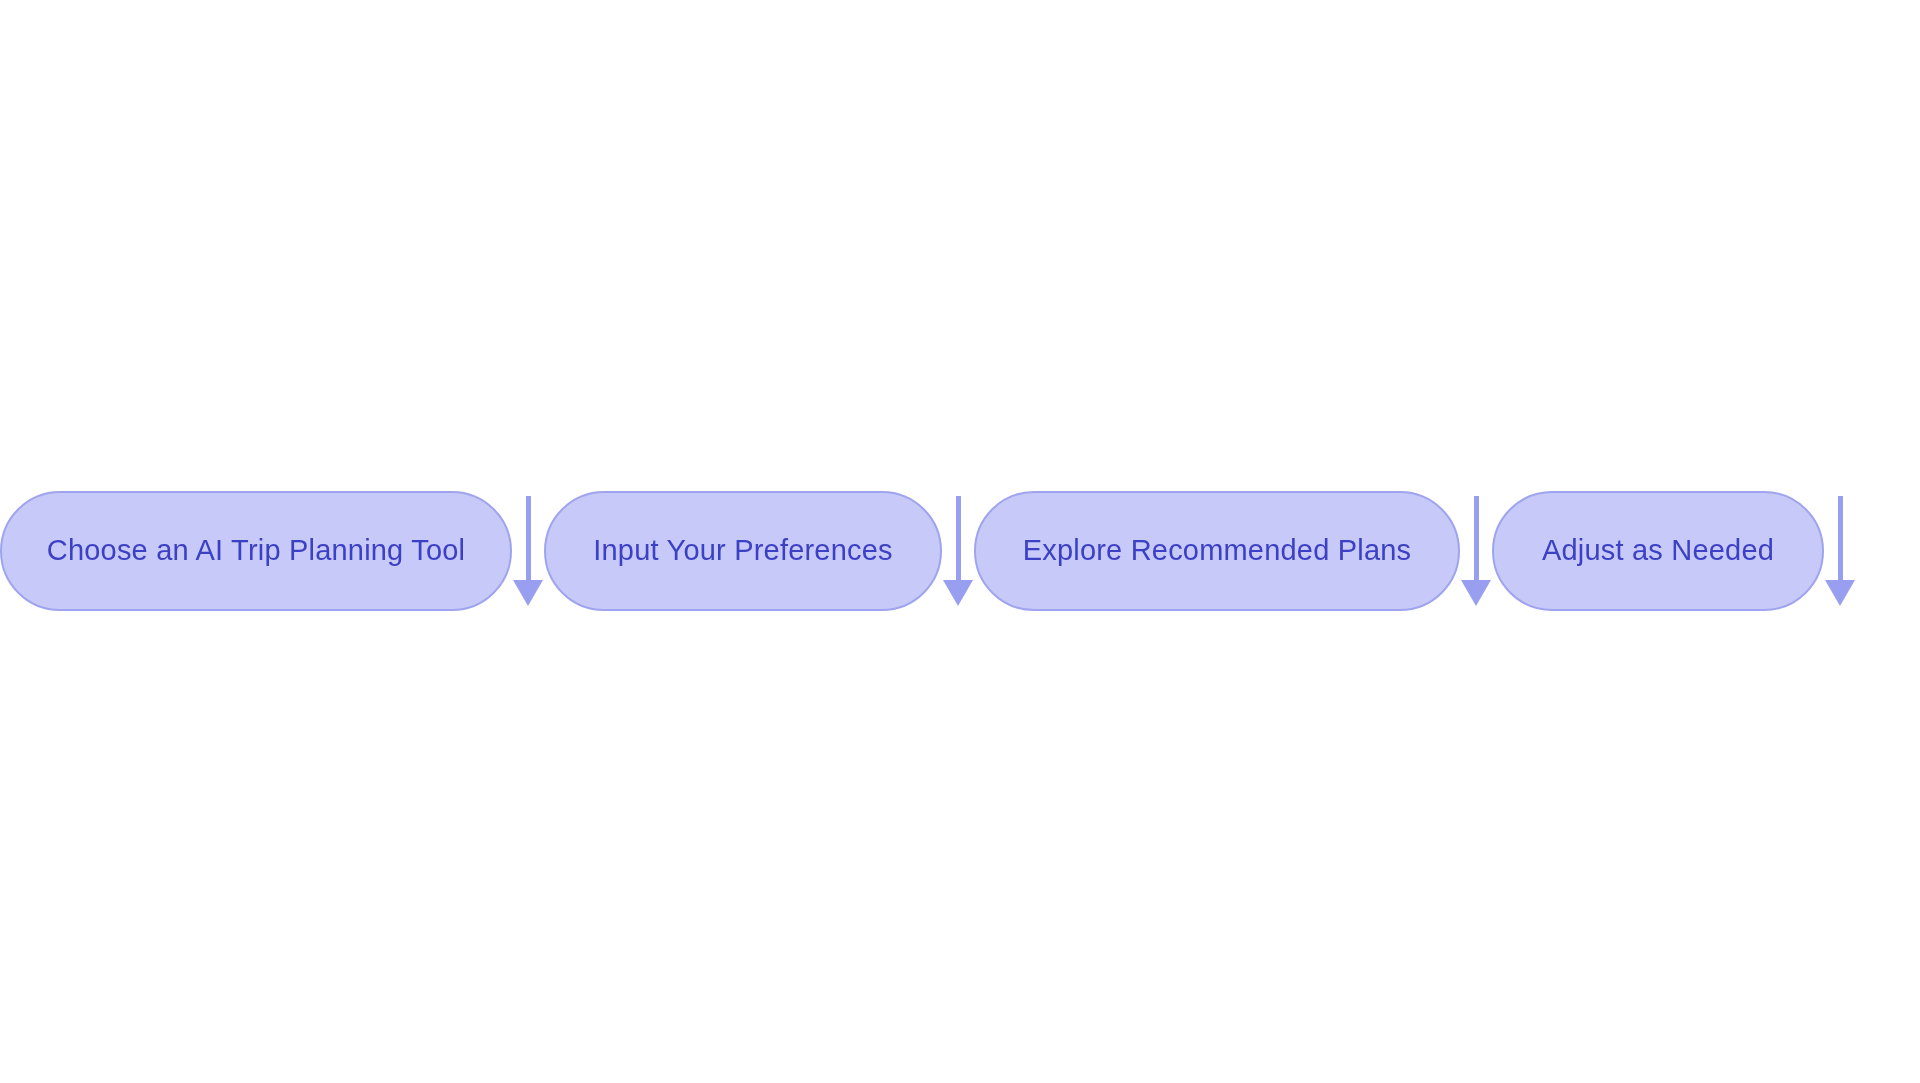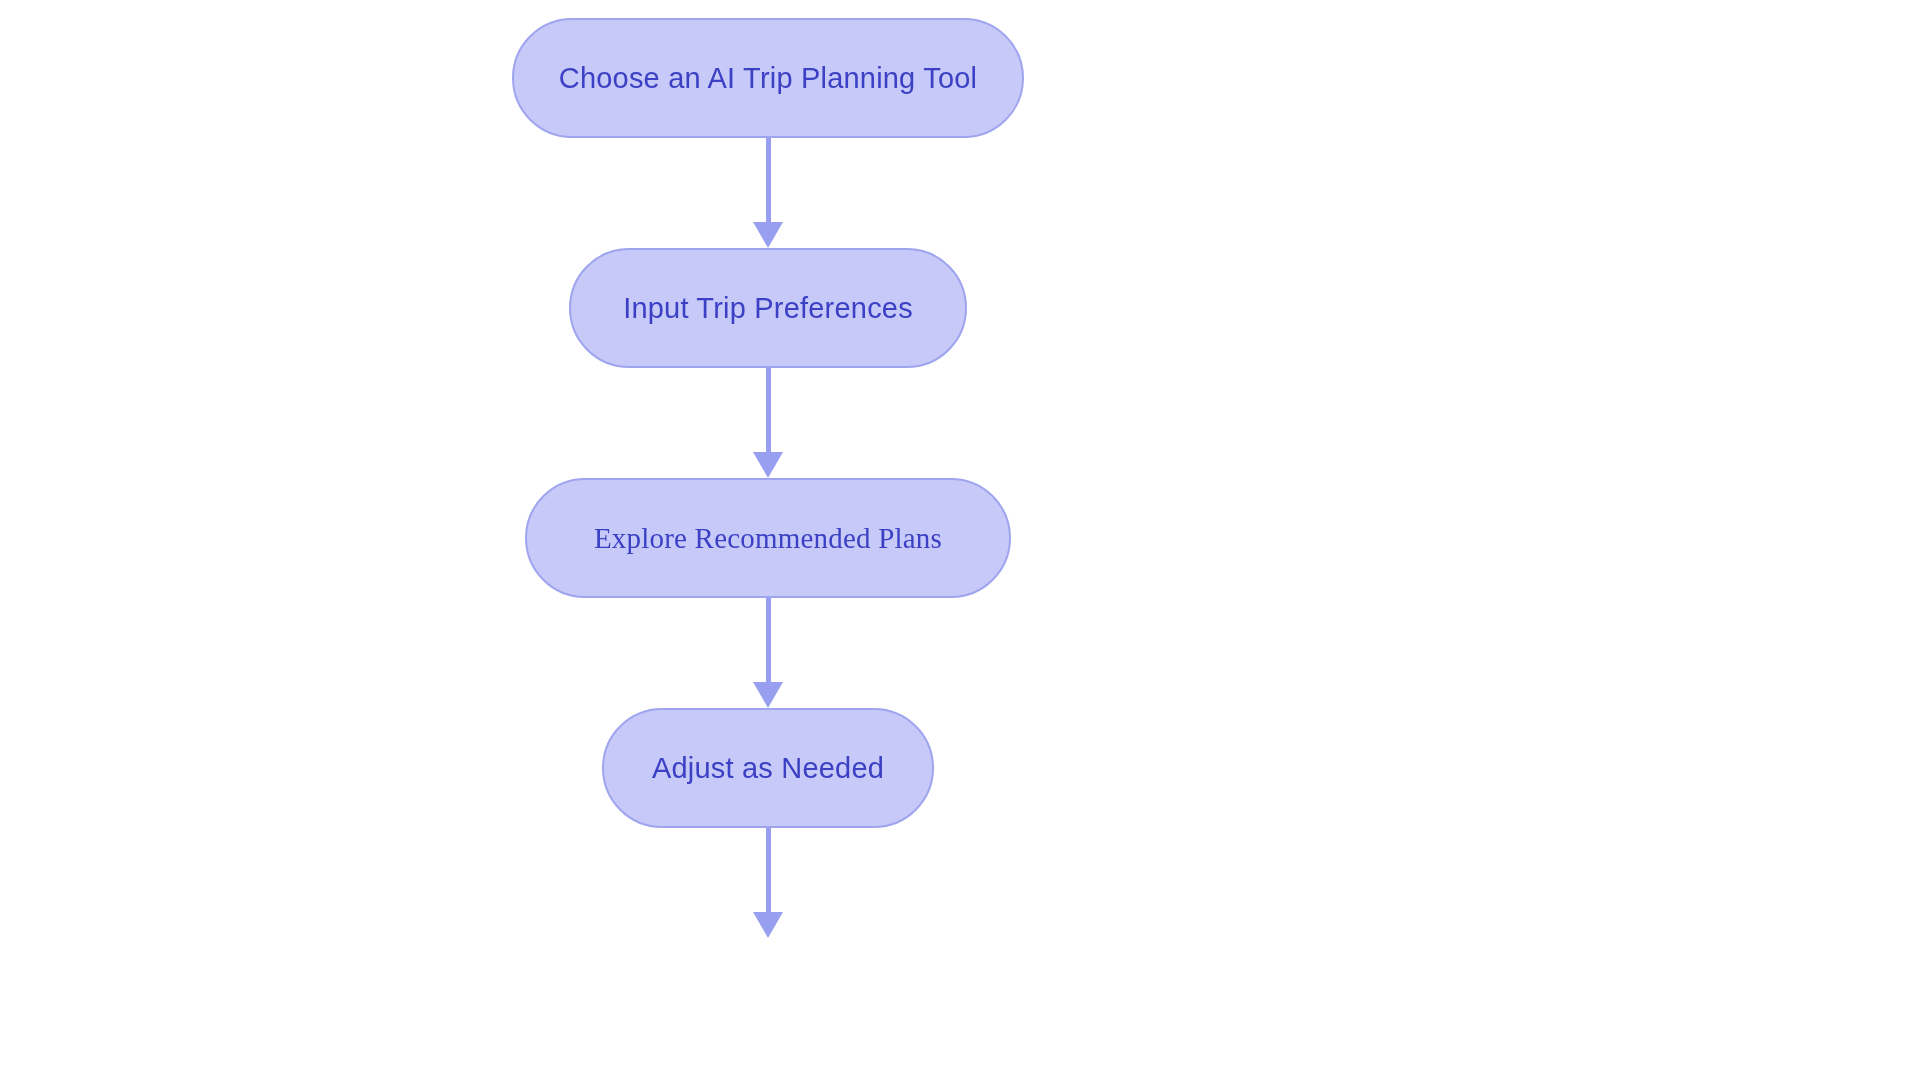--- a/index.html
+++ b/index.html
@@ -14,41 +14,41 @@
     width: 1920px;
     height: 1083px;
     background: var(--background);
     font-family: "Liberation Sans", sans-serif;
     overflow: hidden;
   }
   .canvas {
     width: 1536px;
     height: 1083px;
     display: flex;
-    flex-direction: column;
+    flex-direction: row;
     align-items: center;
     padding-top: 18px;
   }
   .flow-node {
     height: 120px;
     border-radius: 60px;
     background: var(--node-fill);
     border: 2px solid var(--node-border);
     color: var(--node-text);
     font-size: 29px;
     letter-spacing: 0.2px;
     display: flex;
     align-items: center;
     justify-content: center;
     text-align: center;
     flex: 0 0 auto;
   }
   .flow-node.n1 { width: 512px; }
   .flow-node.n2 { width: 398px; }
-  .flow-node.n3 { width: 486px; font-family: Liberation Serif, serif; }
+  .flow-node.n3 { width: 486px; }
   .flow-node.n4 { width: 332px; }
   .flow-node.n5 { width: 338px; }
   .flow-arrow {
     height: 110px;
     width: 32px;
     display: flex;
     flex-direction: column;
     align-items: center;
     flex: 0 0 auto;
   }
@@ -73,21 +73,21 @@
   <div class="flow-node n1">
     <span>Choose an AI Trip Planning Tool</span>
   </div>
 
   <div class="flow-arrow">
     <div class="stem"></div>
     <div class="head"></div>
   </div>
 
   <div class="flow-node n2">
-    <span>Input Trip Preferences</span>
+    <span>Input Your Preferences</span>
   </div>
 
   <div class="flow-arrow">
     <div class="stem"></div>
     <div class="head"></div>
   </div>
 
   <div class="flow-node n3">
     <span>Explore Recommended Plans</span>
   </div>

